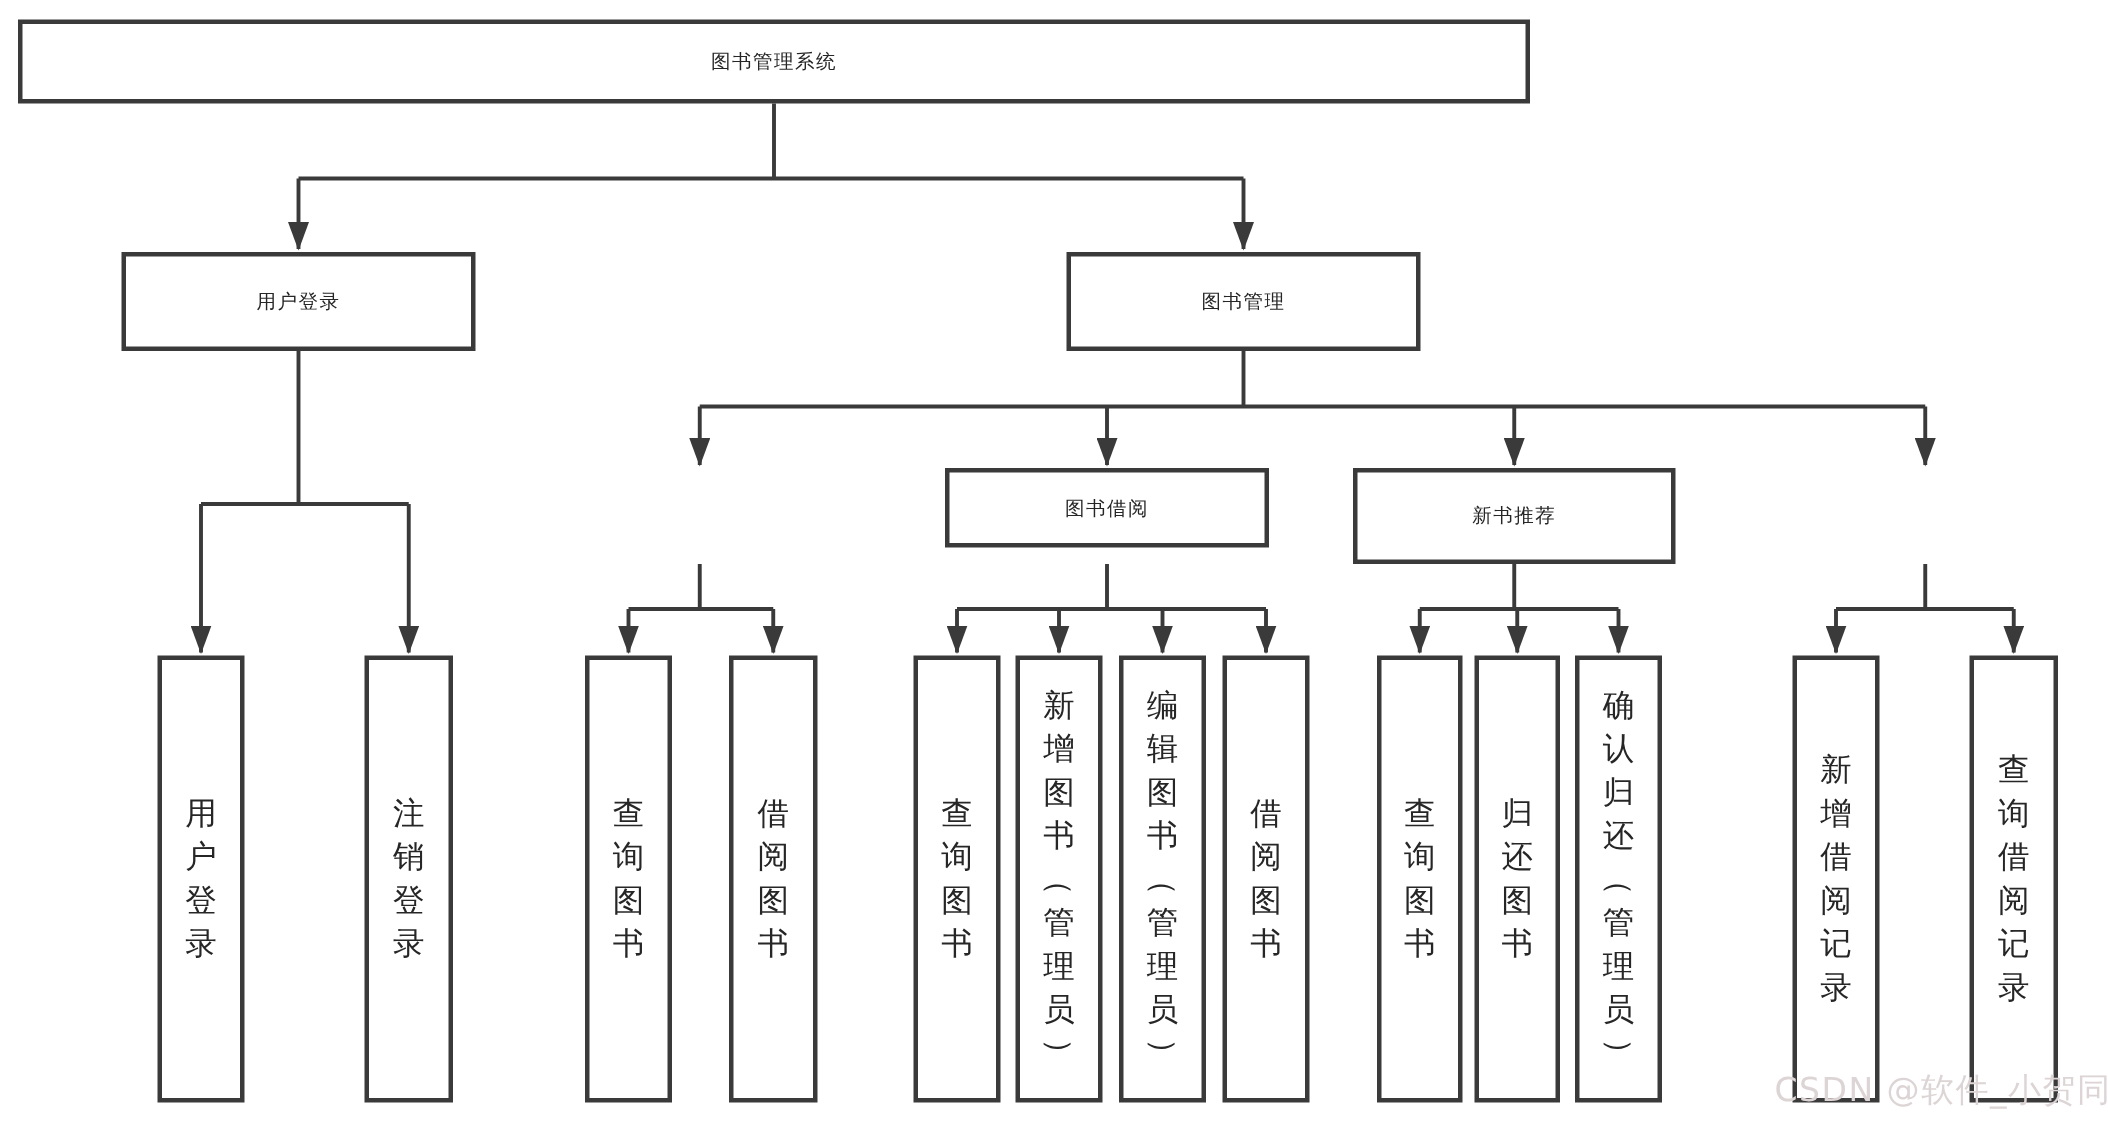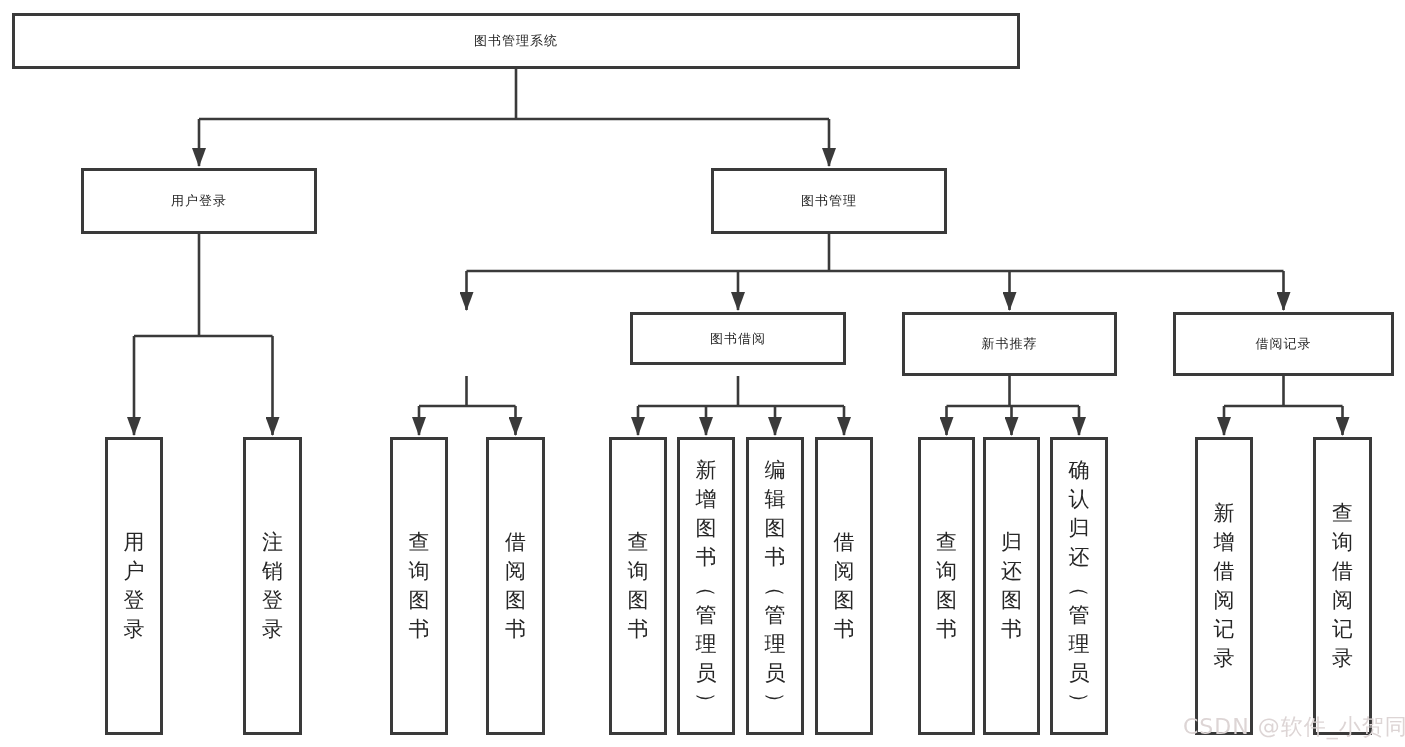--- a/index.html
+++ b/index.html
@@ -134,21 +134,20 @@
     </g>
   </svg>
 
   <div id="n-root" class="box">图书管理系统</div>
 
   <div id="n-l2a" class="box">用户登录</div>
   <div id="n-l2b" class="box">图书管理</div>
 
   <div id="n-l3b" class="box">图书借阅</div>
   <div id="n-l3c" class="box">新书推荐</div>
-  <div id="n-l3d" class="box">借阅记录</div>
 
   <div id="n-ul1" class="box vbox leaf">
       <span class="vchar">用</span>
       <span class="vchar">户</span>
       <span class="vchar">登</span>
       <span class="vchar">录</span>
     </div>
   <div id="n-ul2" class="box vbox leaf">
       <span class="vchar">注</span>
       <span class="vchar">销</span>

